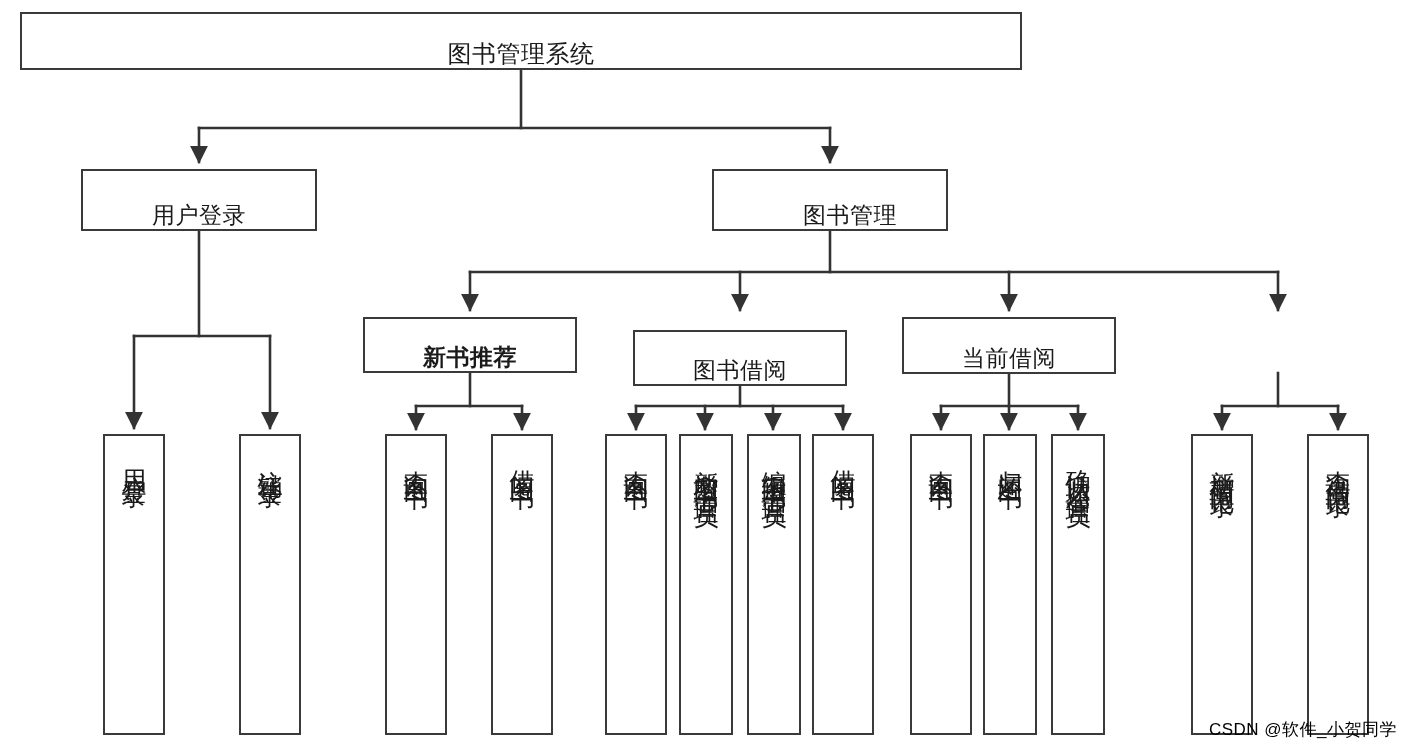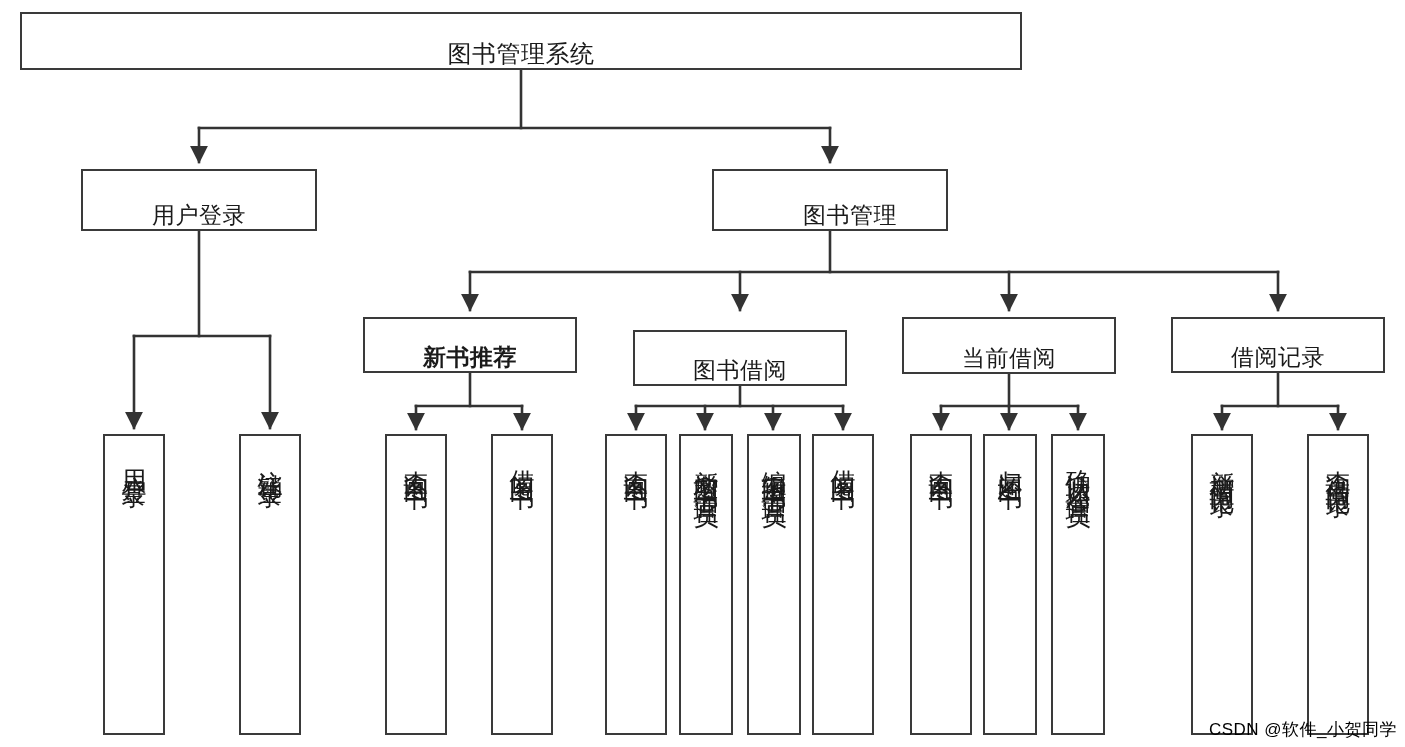--- a/index.html
+++ b/index.html
@@ -149,23 +149,20 @@
   </div>
 
   <div class="node horiz" style="left:633px; top:317px; width:214px; height:56px;margin-top:13px;">
     <span class="label">图书借阅</span>
   </div>
 
   <div class="node horiz" style="left:902px; top:317px; width:214px; height:57px;">
     <span class="label">当前借阅</span>
   </div>
 
-  <div class="node horiz" style="left:1171px; top:317px; width:214px; height:56px;">
-    <span class="label">借阅记录</span>
-  </div>
 
   <div class="node vert" style="left:103px; top:434px; width:62px; height:301px;">
     <span class="label">用户登录</span>
   </div>
 
   <div class="node vert" style="left:239px; top:434px; width:62px; height:301px;">
     <span class="label">注销登录</span>
   </div>
 
   <div class="node vert" style="left:385px; top:434px; width:62px; height:301px;">

